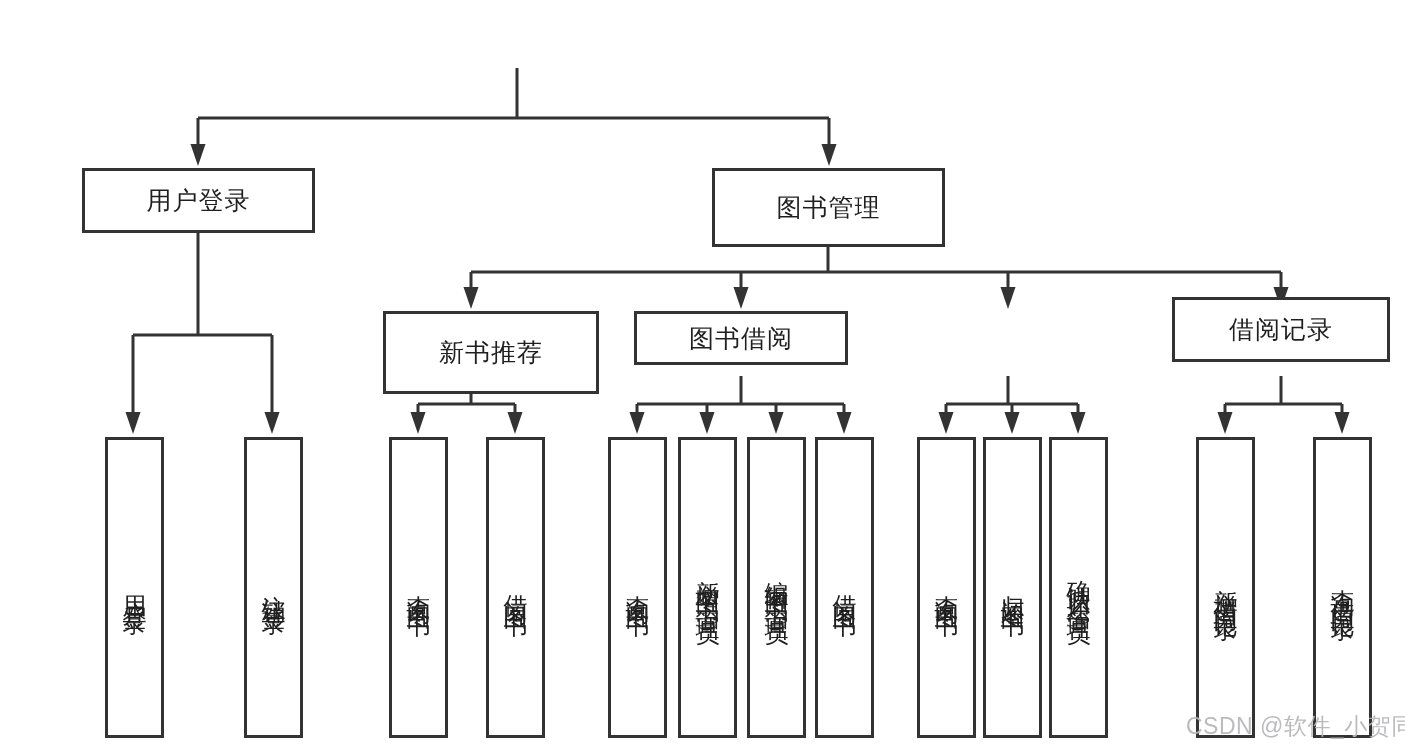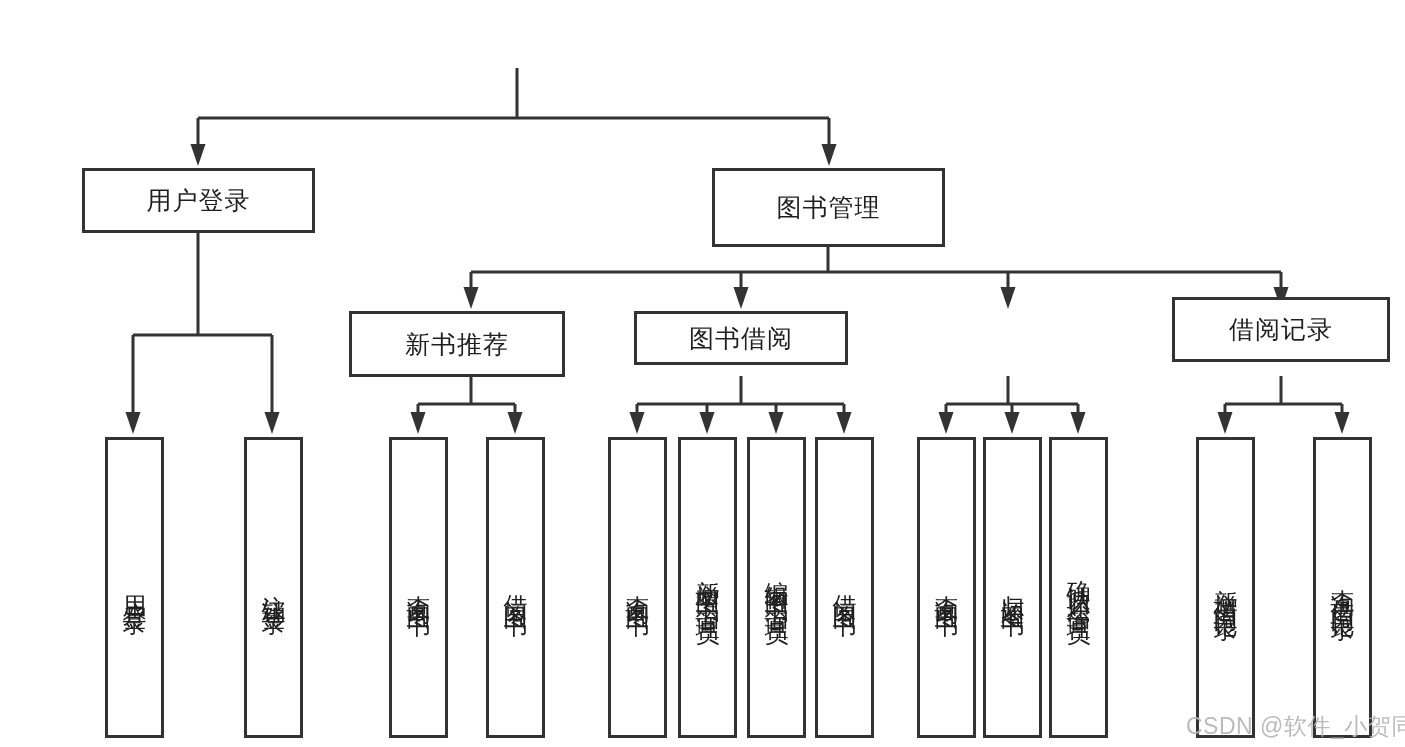--- a/index.html
+++ b/index.html
@@ -101,21 +101,21 @@
   </svg>
 
 
   <div class="node hbox" style="left:82px;top:168px;width:233px;height:65px;">
     <span>用户登录</span>
   </div>
   <div class="node hbox" style="left:712px;top:168px;width:233px;height:79px;">
     <span>图书管理</span>
   </div>
 
-  <div class="node hbox" style="left:349px;top:311px;width:216px;height:66px;">
+  <div class="node hbox" style="left:383px;top:311px;width:216px;height:83px;">
     <span>新书推荐</span>
   </div>
   <div class="node hbox" style="left:634px;top:311px;width:214px;height:54px;">
     <span>图书借阅</span>
   </div>
   <div class="node hbox" style="left:1172px;top:297px;width:218px;height:65px;">
     <span>借阅记录</span>
   </div>
 
   <div class="node vbox" style="left:105px;">

